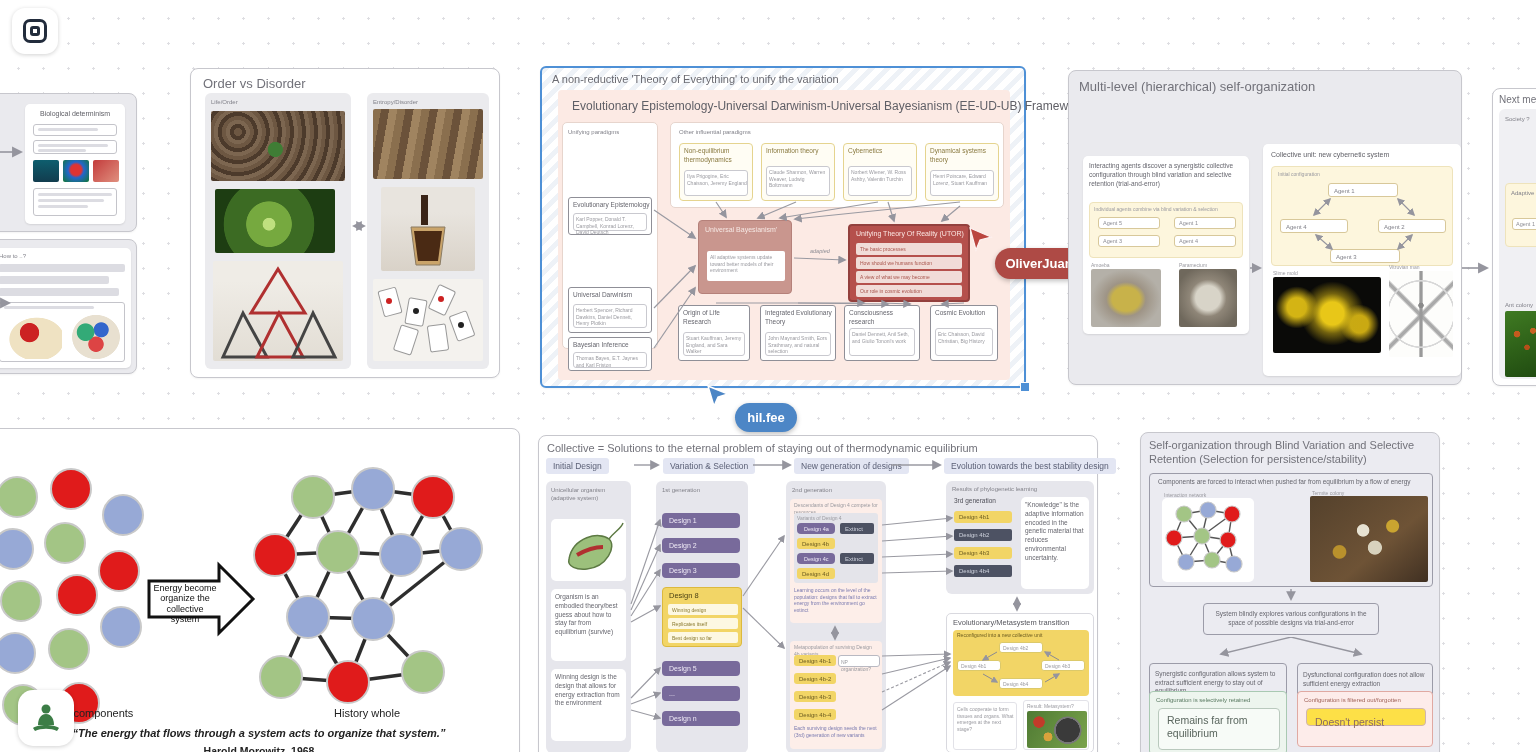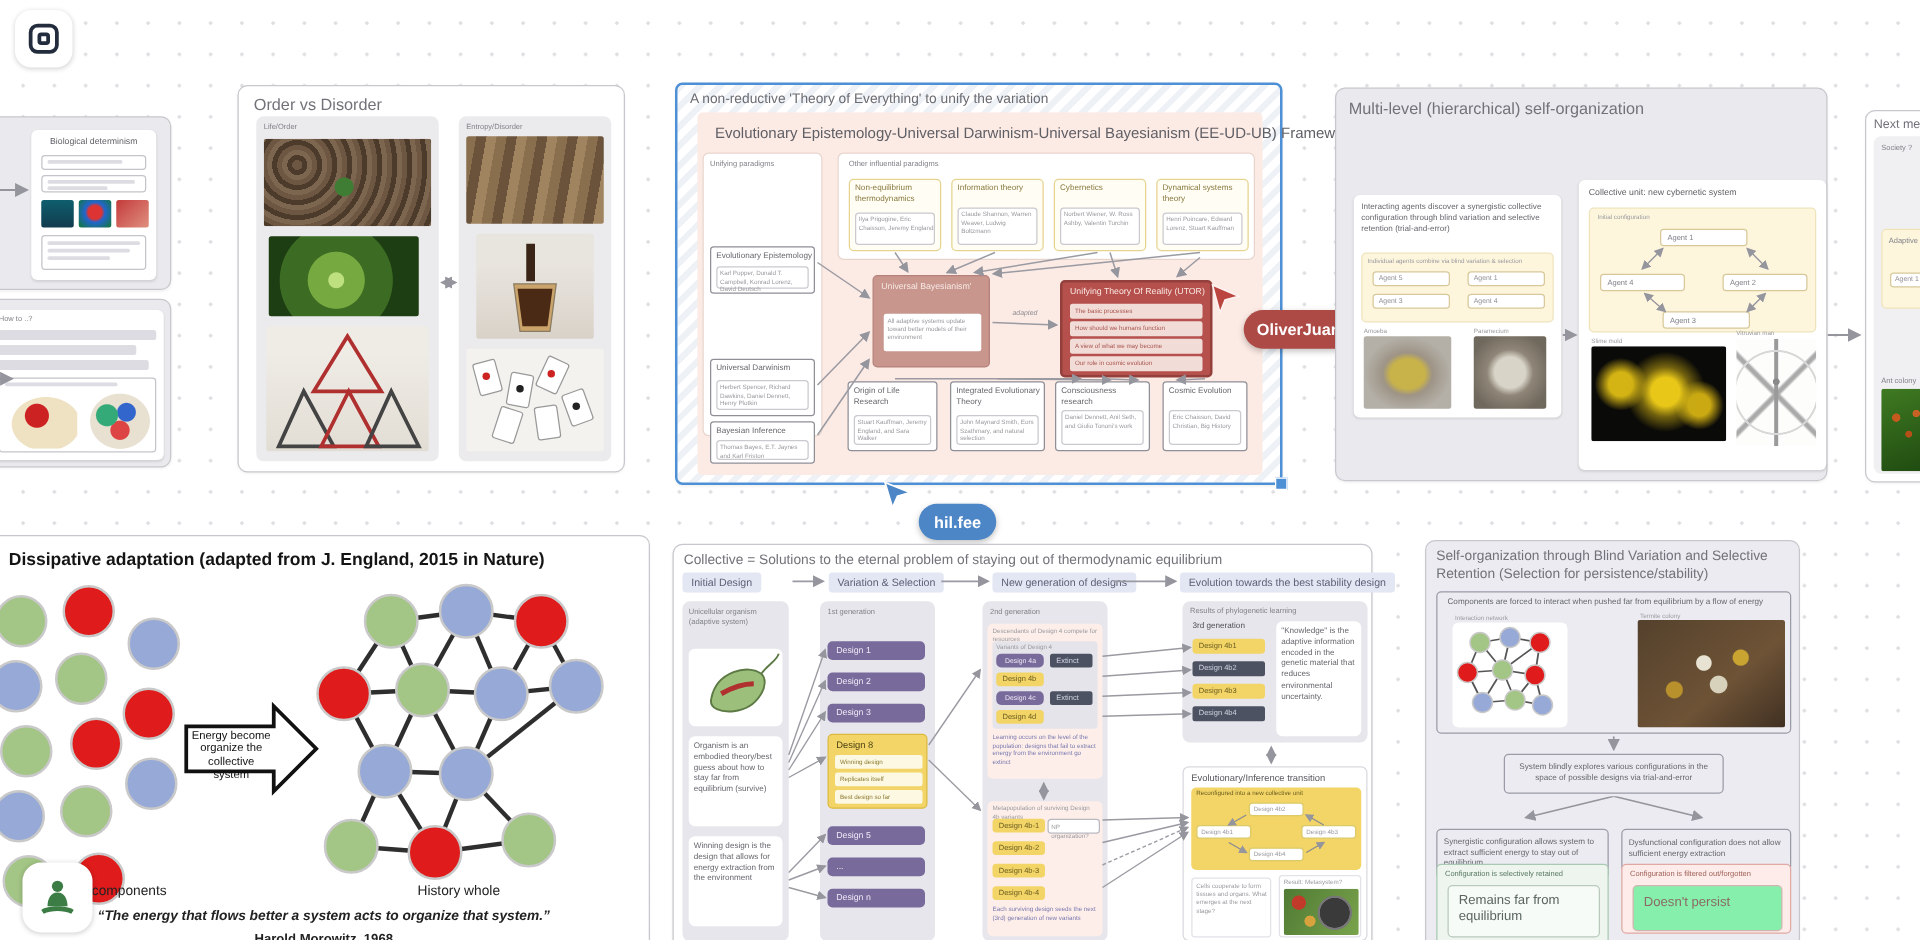--- a/index.html
+++ b/index.html
@@ -370,21 +370,20 @@
         <div class="bx" style="left:6px;top:34px;width:44px;height:12px;border-color:#d8c89a">
             <div class="t55" style="position:absolute;left:3px;top:2px">Agent 1</div>
           </div>
       </div>
       <div class="t6" style="position:absolute;left:6px;top:192px">Ant colony</div>
       <div class="ph p-ants" style="left:6px;top:202px;width:40px;height:66px"></div>
     </div>
   </div>
 
   <div class="f" style="left:-12px;top:428px;width:532px;height:340px">
-    <div class="a" style="left:18px;top:10px;font-size:14px;font-weight:bold;color:#141414;white-space:nowrap">Dissipative adaptation (adapted from J. England, 2015 in Nature)</div>
     <svg class="a" style="left:4px;top:38px" width="152" height="272">
       <g stroke="#c9c9c9" stroke-width="2">
         <circle cx="24" cy="30" r="20" fill="#a3c585"></circle>
           <circle cx="78" cy="22" r="20" fill="#e01b1b"></circle>
         <circle cx="130" cy="48" r="20" fill="#97a9d6"></circle>
           <circle cx="20" cy="82" r="20" fill="#97a9d6"></circle>
         <circle cx="72" cy="76" r="20" fill="#a3c585"></circle>
           <circle cx="126" cy="104" r="20" fill="#e01b1b"></circle>
         <circle cx="28" cy="134" r="20" fill="#a3c585"></circle>
           <circle cx="84" cy="128" r="20" fill="#e01b1b"></circle>
@@ -437,21 +436,21 @@
         <circle cx="210" cy="84" r="21" fill="#97a9d6"></circle>
           <circle cx="57" cy="152" r="21" fill="#97a9d6"></circle>
         <circle cx="122" cy="154" r="21" fill="#97a9d6"></circle>
           <circle cx="30" cy="212" r="21" fill="#a3c585"></circle>
         <circle cx="97" cy="217" r="21" fill="#e01b1b"></circle>
           <circle cx="172" cy="207" r="21" fill="#a3c585"></circle>
       </g>
     </svg>
     <div class="a" style="left:30px;top:278px;font-size:11px;color:#222">Interacting components</div>
     <div class="a" style="left:345px;top:278px;font-size:11px;color:#222">History whole</div>
-    <div class="a" style="left:40px;top:298px;width:460px;text-align:center;font-size:11px;font-weight:bold;font-style:italic;color:#222">“The energy that flows better a system acts to organize that system.”</div>
+    <div class="a" style="left:40px;top:298px;width:460px;text-align:center;font-size:11px;font-weight:bold;font-style:italic;color:#222">“The energy that flows through a system acts to organize that system.”</div>
     <div class="a" style="left:40px;top:316px;width:460px;text-align:center;font-size:10.5px;font-weight:bold;color:#222">Harold Morowitz, 1968</div>
   </div>
 
   <div class="btn" style="left:18px;top:690px;width:56px;height:56px;border-radius:15px">
     <svg width="34" height="34" viewBox="0 0 34 34">
       <circle cx="17" cy="8" r="4.5" fill="#3c7d46"></circle>
       <path d="M17,13 C11,13 9,19 9,24 L25,24 C25,19 23,13 17,13 Z" fill="#3c7d46"></path>
       <path d="M4,27 C9,23 25,23 30,27 L28,30 C22,27 12,27 6,30 Z" fill="#3c7d46"></path>
     </svg>
   </div>
@@ -541,21 +540,21 @@
       <div class="pill-y" style="left:8px;top:66px;width:58px;height:12px">Design 4b3</div>
       <div class="pill-d" style="left:8px;top:84px;width:58px;height:12px">Design 4b4</div>
       <div class="c" style="left:75px;top:16px;width:68px;height:92px;box-shadow:none">
         <div class="t65" style="position:absolute;left:4px;top:4px;width:60px">"Knowledge" is the adaptive information encoded in the genetic material that reduces environmental uncertainty.</div>
       </div>
     </div>
     <svg class="a" style="left:473px;top:160px" width="10" height="16">
       <line x1="5" y1="2" x2="5" y2="14" stroke="#95959e" stroke-width="1.2" marker-end="url(#arr)" marker-start="url(#arr)"></line>
     </svg>
     <div class="c" style="left:407px;top:177px;width:148px;height:140px;box-shadow:none;border:1px solid #d9d9df">
-      <div class="t75" style="position:absolute;left:6px;top:4px">Evolutionary/Inference transition</div>
+      <div class="t75" style="position:absolute;left:6px;top:4px">Evolutionary/Metasystem transition</div>
       <div class="a" style="left:6px;top:16px;width:136px;height:66px;background:#f2d566;border-radius:4px">
         <div class="t5" style="position:absolute;left:4px;top:2px;color:#6b5b20">Reconfigured into a new collective unit</div>
         <div class="bx" style="left:46px;top:12px;width:44px;height:11px;border-color:#dcc96a">
             <div class="t5" style="position:absolute;left:3px;top:2px">Design 4b2</div>
           </div>
         <div class="bx" style="left:4px;top:30px;width:44px;height:11px;border-color:#dcc96a">
             <div class="t5" style="position:absolute;left:3px;top:2px">Design 4b1</div>
           </div>
         <div class="bx" style="left:88px;top:30px;width:44px;height:11px;border-color:#dcc96a">
             <div class="t5" style="position:absolute;left:3px;top:2px">Design 4b3</div>
@@ -671,19 +670,19 @@
       <line x1="6" y1="0" x2="6" y2="16" stroke="#95959e" stroke-width="1.4" marker-end="url(#arr)"></line>
     </svg>
     <div class="a" style="left:8px;top:258px;width:138px;height:64px;background:#edf5ee;border:1px solid #a9c9b2;border-radius:4px">
       <div class="t6" style="position:absolute;left:6px;top:4px;color:#5a7a62">Configuration is selectively retained</div>
       <div class="a" style="left:8px;top:16px;width:122px;height:42px;background:#f7fbf7;border:1px solid #b9c9bd;border-radius:4px">
         <div class="a" style="left:8px;top:5px;font-size:10.5px;color:#5a665e;line-height:1.25">Remains far from equilibrium</div>
       </div>
     </div>
     <div class="a" style="left:156px;top:258px;width:136px;height:56px;background:#fdecea;border:1px solid #e0a9a2;border-radius:4px">
       <div class="t6" style="position:absolute;left:6px;top:4px;color:#a06258">Configuration is filtered out/forgotten</div>
-      <div class="a" style="left:8px;top:16px;width:120px;height:37px;background:#86efac;border:1px solid #d0b5b0;border-radius:4px">
+      <div class="a" style="left:8px;top:16px;width:120px;height:18px;background:#fde047;border:1px solid #d0b5b0;border-radius:4px">
         <div class="a" style="left:8px;top:7px;font-size:10.5px;color:#8a6a64">Doesn't persist</div>
       </div>
     </div>
   </div>
 
 </div>
 
 </body></html>

